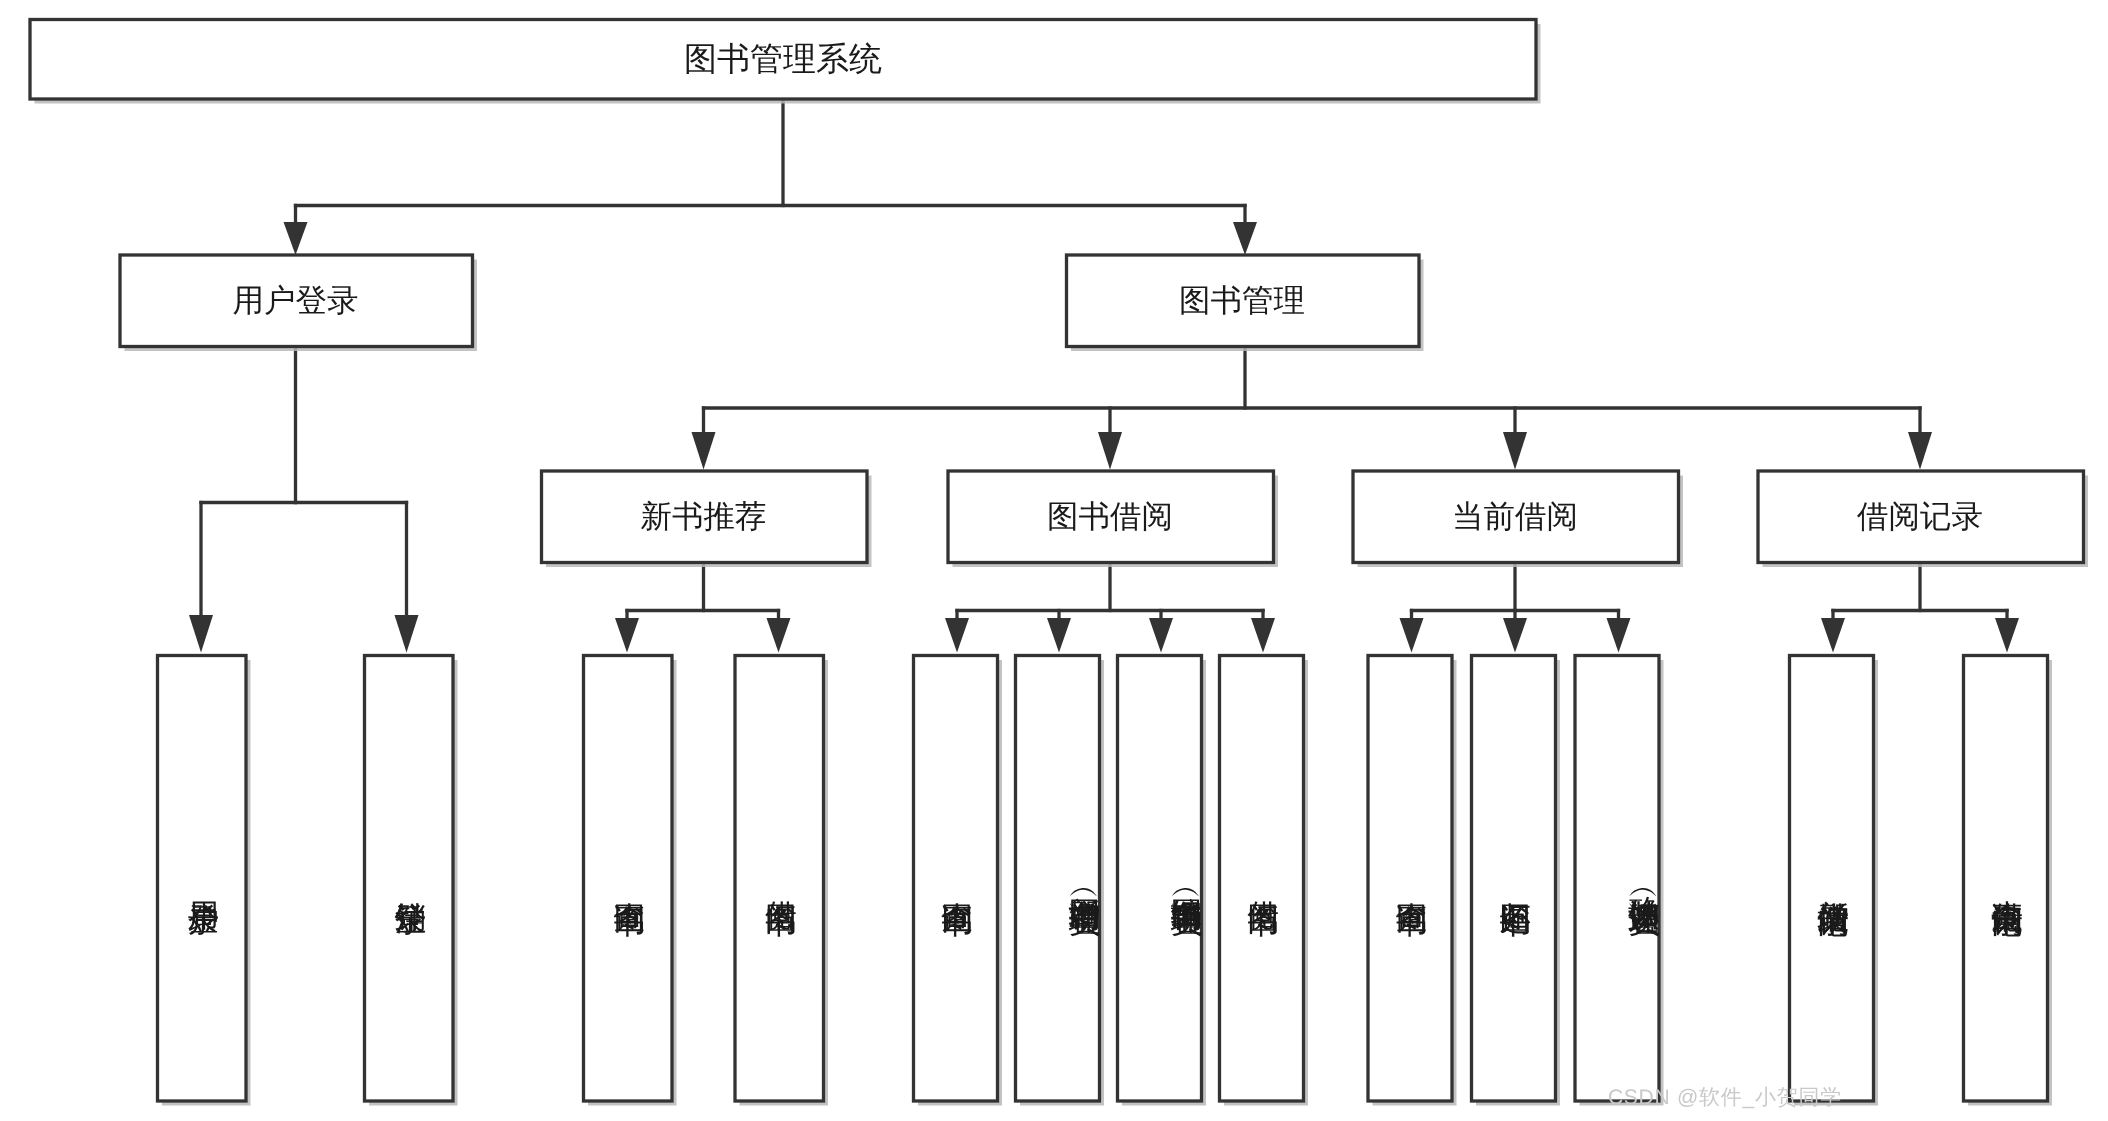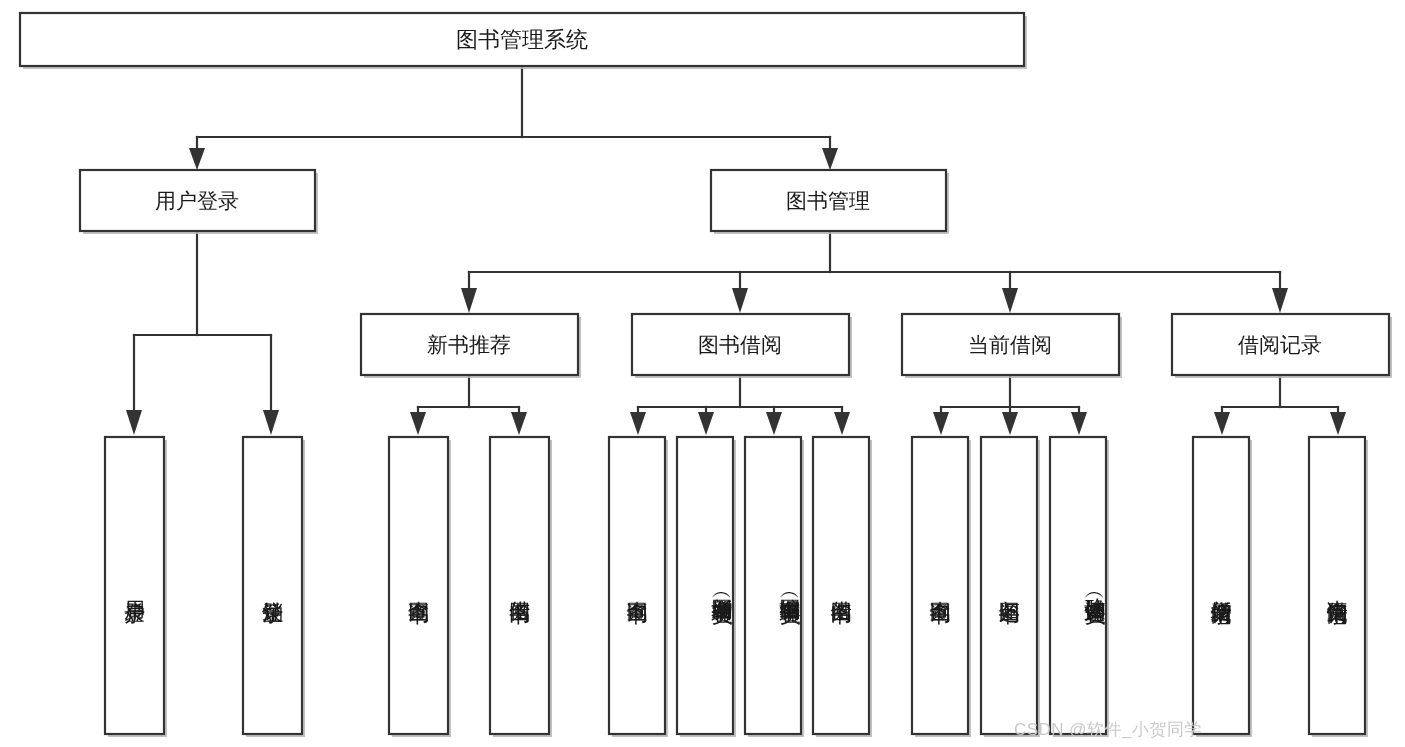--- a/index.html
+++ b/index.html
@@ -11,20 +11,21 @@
     width: 1405px;
     height: 747px;
     font-family: "Liberation Sans", "DejaVu Sans", sans-serif;
     overflow: hidden;
     position: relative;
   }
   #diagram-root {
     position: relative;
     width: 1210px;
     height: 747px;
+    padding-left: 26px;
   }
   svg#flow {
     position: absolute;
     top: 0;
     left: 0;
     width: 1405px;
     height: 747px;
     display: block;
   }
   .node-box {
@@ -72,21 +73,21 @@
     letter-spacing: 1px;
     white-space: nowrap;
     text-align: center;
     pointer-events: none;
   }
   .watermark {
     position: absolute;
     right: 8px;
     bottom: 6px;
     font-family: "Liberation Sans", "DejaVu Sans", sans-serif;
-    font-size: 17px;
+    font-size: 14px;
     color: #c9c9c9;
     white-space: nowrap;
     letter-spacing: 0.5px;
   }
 </style>
 </head>
 <body>
 
 <div id="diagram-root">
 

